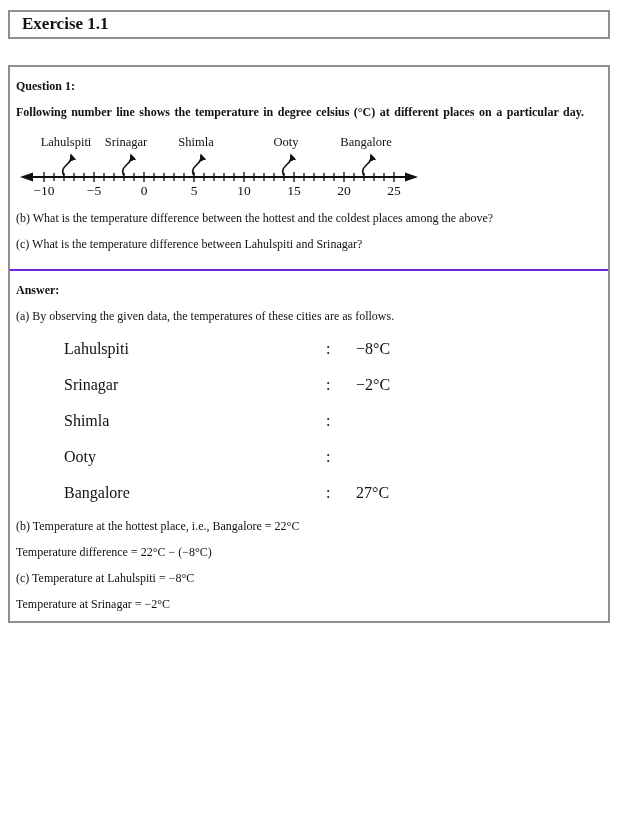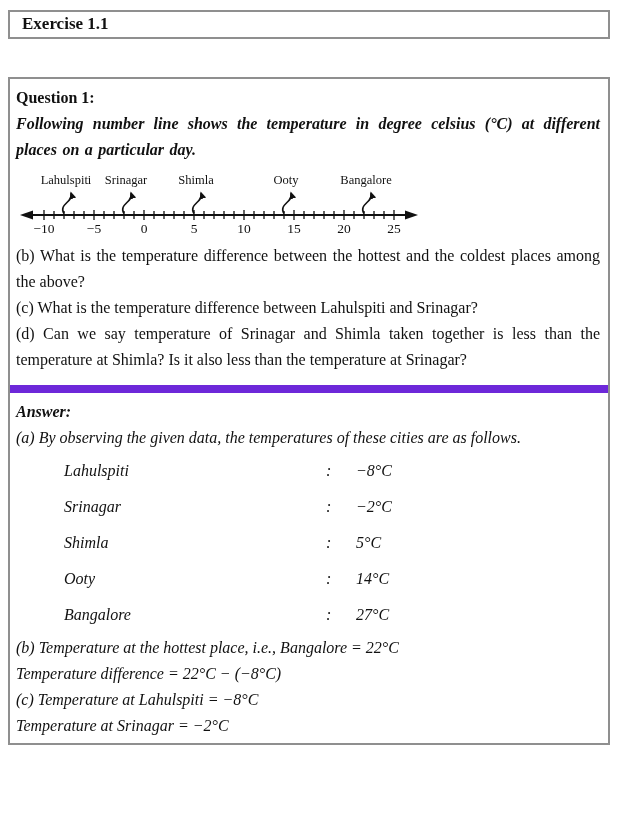--- a/index.html
+++ b/index.html
@@ -6,37 +6,37 @@
   body {
     width: 619px;
     font-family: "Liberation Serif", serif;
     color: #111;
     -webkit-font-smoothing: antialiased;
   }
   .page { padding: 10px 9px 8px 8px; }
   .box { border: 2px solid #8f8f8f; background: #fff; box-sizing: border-box; }
   .header-box {
     padding: 1px 12px 2px 12px;
-    margin-bottom: 38px;
+    margin-bottom: 26px;
   }
   .header-title {
     font-weight: bold;
     font-size: 17px;
     line-height: 22px;
   }
   .q-section { padding: 6px 8px 12px 6px; }
-  .a-section { border-top: 8px solid #6d28d9; padding: 6px 8px 4px 6px; font-style: italic; }
+  .a-section { border-top: 2px solid #6d28d9; padding: 6px 8px 4px 6px; }
   .para {
     margin: 0;
-    font-size: 16px;
+    font-size: 12px;
     line-height: 26px;
   }
   .justify { text-align: justify; }
   .bold { font-weight: bold; }
-  .statement { word-spacing: 1.5px; font-style: italic; }
+  .statement { word-spacing: 1.5px; }
   .figure { margin: 8px 0 4px 2px; }
   .figure svg { display: block; }
   .ticklbl { font: 13.5px "Liberation Serif", serif; fill: #111; }
   .citylbl { font: 12.5px "Liberation Serif", serif; fill: #111; }
   .temp-table { margin: 2px 0 2px 0; }
   .temp-row {
     display: grid;
     grid-template-columns: 262px 30px auto;
     margin-left: 48px;
     padding: 10px 0;
@@ -123,21 +123,20 @@
             <path d="M 266 42.5 C 260 33, 276 31, 273 22" fill="none" stroke="#111" stroke-width="1.6" marker-end="url(#ah)"></path>
             <text class="citylbl" x="268" y="13" text-anchor="middle">Ooty</text>
             <path d="M 346 42.5 C 340 33, 356 31, 353 22" fill="none" stroke="#111" stroke-width="1.6" marker-end="url(#ah)"></path>
             <text class="citylbl" x="348" y="13" text-anchor="middle">Bangalore</text>
           </svg>
       </div>
 
       <div id="question-parts">
           <p class="para justify">(b) What is the temperature difference between the hottest and the coldest places among the above?</p>
           <p class="para justify">(c) What is the temperature difference between Lahulspiti and Srinagar?</p>
-          <p class="para justify">(d) Can we say temperature of Srinagar and Shimla taken together is less than the temperature at Shimla? Is it also less than the temperature at Srinagar?</p>
         </div>
     </section>
 
     <section class="a-section">
       <p class="para bold">Answer:</p>
       <p class="para">(a) By observing the given data, the temperatures of these cities are as follows.</p>
 
       <div id="temp-table" class="temp-table">
           <div class="temp-row">
             <span>Lahulspiti</span>
@@ -145,26 +144,24 @@
             <span>−8°C</span>
           </div>
           <div class="temp-row">
             <span>Srinagar</span>
             <span class="sep">:</span>
             <span>−2°C</span>
           </div>
           <div class="temp-row">
             <span>Shimla</span>
             <span class="sep">:</span>
-            <span>5°C</span>
           </div>
           <div class="temp-row">
             <span>Ooty</span>
             <span class="sep">:</span>
-            <span>14°C</span>
           </div>
           <div class="temp-row">
             <span>Bangalore</span>
             <span class="sep">:</span>
             <span>27°C</span>
           </div>
         </div>
 
       <div id="answer-lines">
           <p class="para justify">(b) Temperature at the hottest place, i.e., Bangalore = 22°C</p>

